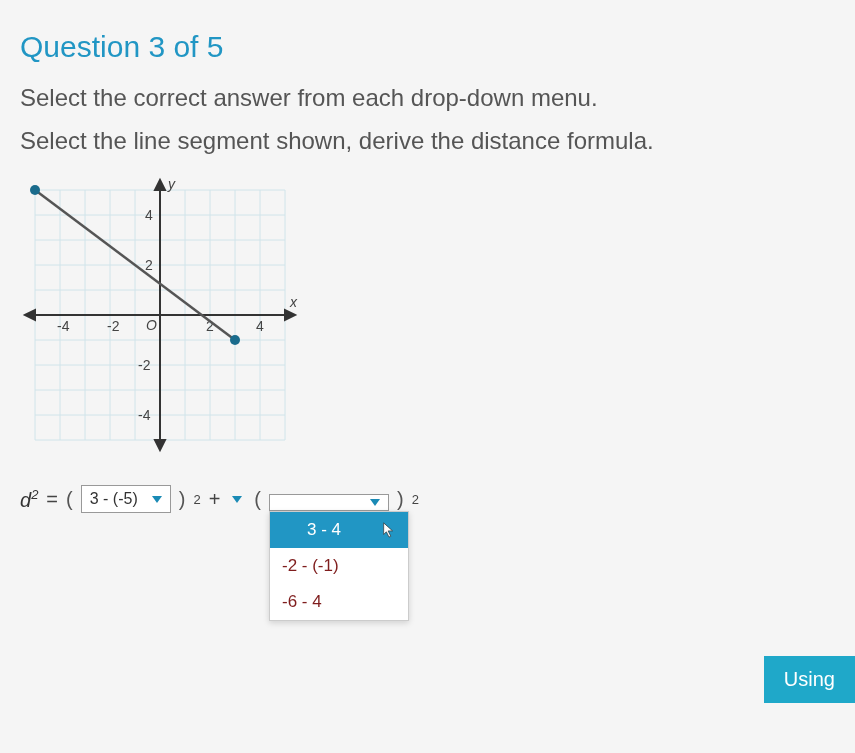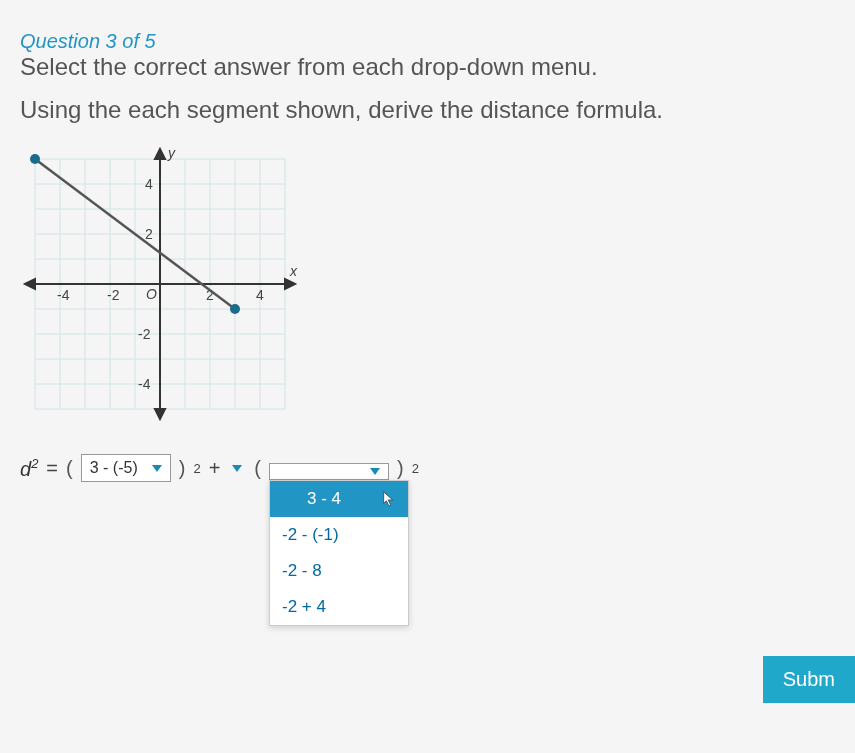--- a/index.html
+++ b/index.html
@@ -10,23 +10,23 @@
     body {
       font-family: Arial, Helvetica, sans-serif;
       background: #f5f5f5;
       width: 855px;
       height: 753px;
       padding: 30px 20px;
       position: relative;
     }
     .question-title {
       color: #2196c4;
-      font-size: 20px;
+      font-size: 30px;
       font-weight: 500;
-      font-style: italic;
+      margin-bottom: 20px;
     }
     .instruction {
       color: #555;
       font-size: 24px;
       margin-bottom: 15px;
     }
     .chart-container {
       margin: 20px 0 30px 0;
       position: relative;
       width: 280px;
@@ -91,21 +91,21 @@
       left: 0;
       background: #fff;
       border: 1px solid #ccc;
       min-width: 140px;
       z-index: 10;
       box-shadow: 0 2px 6px rgba(0,0,0,0.15);
     }
     .dropdown-item {
       padding: 8px 12px;
       font-size: 17px;
-      color: #0369a1;
+      color: #7f1d1d;
       cursor: pointer;
     }
     .dropdown-item.highlighted {
       background: #2196c4;
       color: #fff;
       display: flex;
       align-items: center;
       justify-content: space-between;
       padding-left: 37px;
     }
@@ -128,21 +128,21 @@
     .paren {
       color: #555;
     }
   </style>
 </head>
 <body>
 
 <div class="question-title">Question 3 of 5</div>
 
 <div class="instruction">Select the correct answer from each drop-down menu.</div>
-<div class="instruction">Using the each segment shown, derive the distance formula.</div>
+<div class="instruction">Select the line segment shown, derive the distance formula.</div>
 
 <div class="chart-container">
   <svg width="280" height="280" viewBox="0 0 280 280">
 
     <g stroke="#d0e4ea" stroke-width="1">
       <line x1="15" y1="15" x2="15" y2="265"></line>
       <line x1="40" y1="15" x2="40" y2="265"></line>
       <line x1="65" y1="15" x2="65" y2="265"></line>
       <line x1="90" y1="15" x2="90" y2="265"></line>
       <line x1="115" y1="15" x2="115" y2="265"></line>
@@ -222,22 +222,21 @@
       <span class="dropdown-arrow"></span>
     </div>
     <div class="dropdown-menu">
       <div class="dropdown-item highlighted">
         <span>3 - 4</span>
         <svg class="cursor-icon" viewBox="0 0 14 18">
           <path d="M1 1 L1 14 L4 11 L7 17 L9 16 L6 10 L11 10 Z" fill="#fff" stroke="#333" stroke-width="0.8"></path>
         </svg>
       </div>
       <div class="dropdown-item">-2 - (-1)</div>
-      <div class="dropdown-item">-2 - 8</div>
-      <div class="dropdown-item">-2 + 4</div>
+      <div class="dropdown-item">-6 - 4</div>
     </div>
   </div>
 
   <span class="paren">)</span>
     <span class="sup">2</span>
 </div>
 
-<button class="submit-button">Subm</button>
+<button class="submit-button">Using</button>
 
 </body></html>

